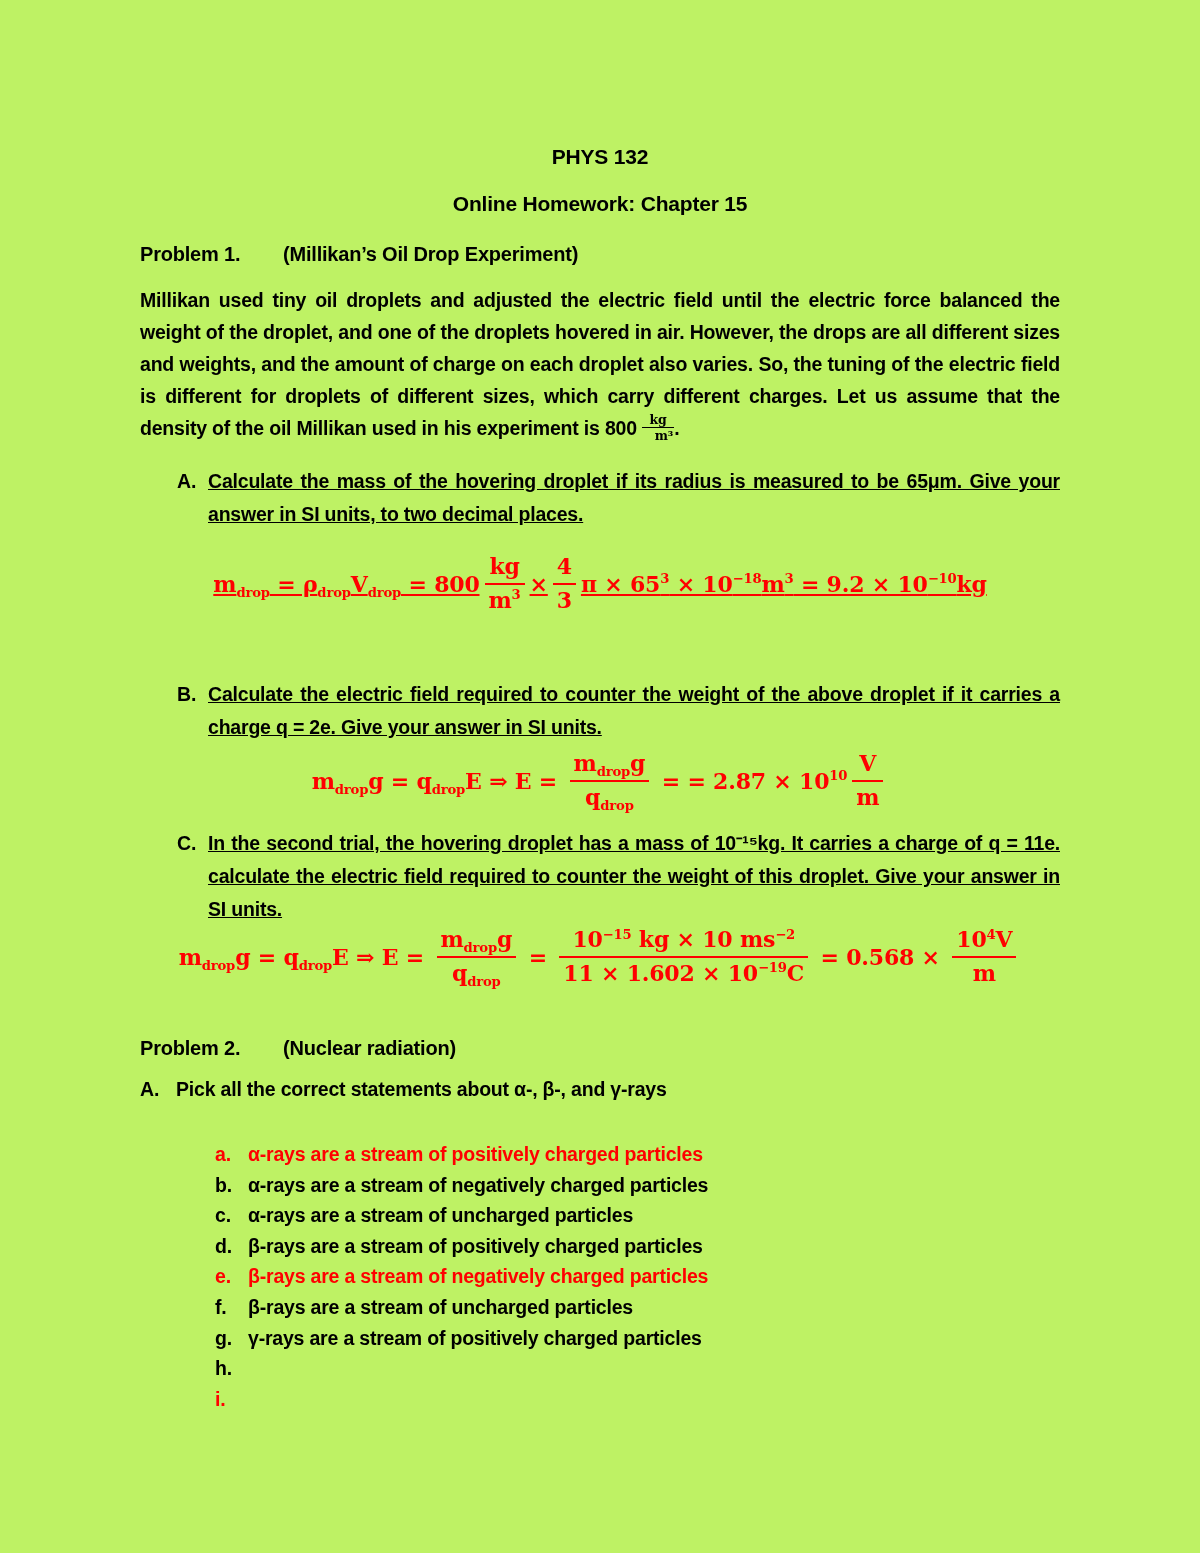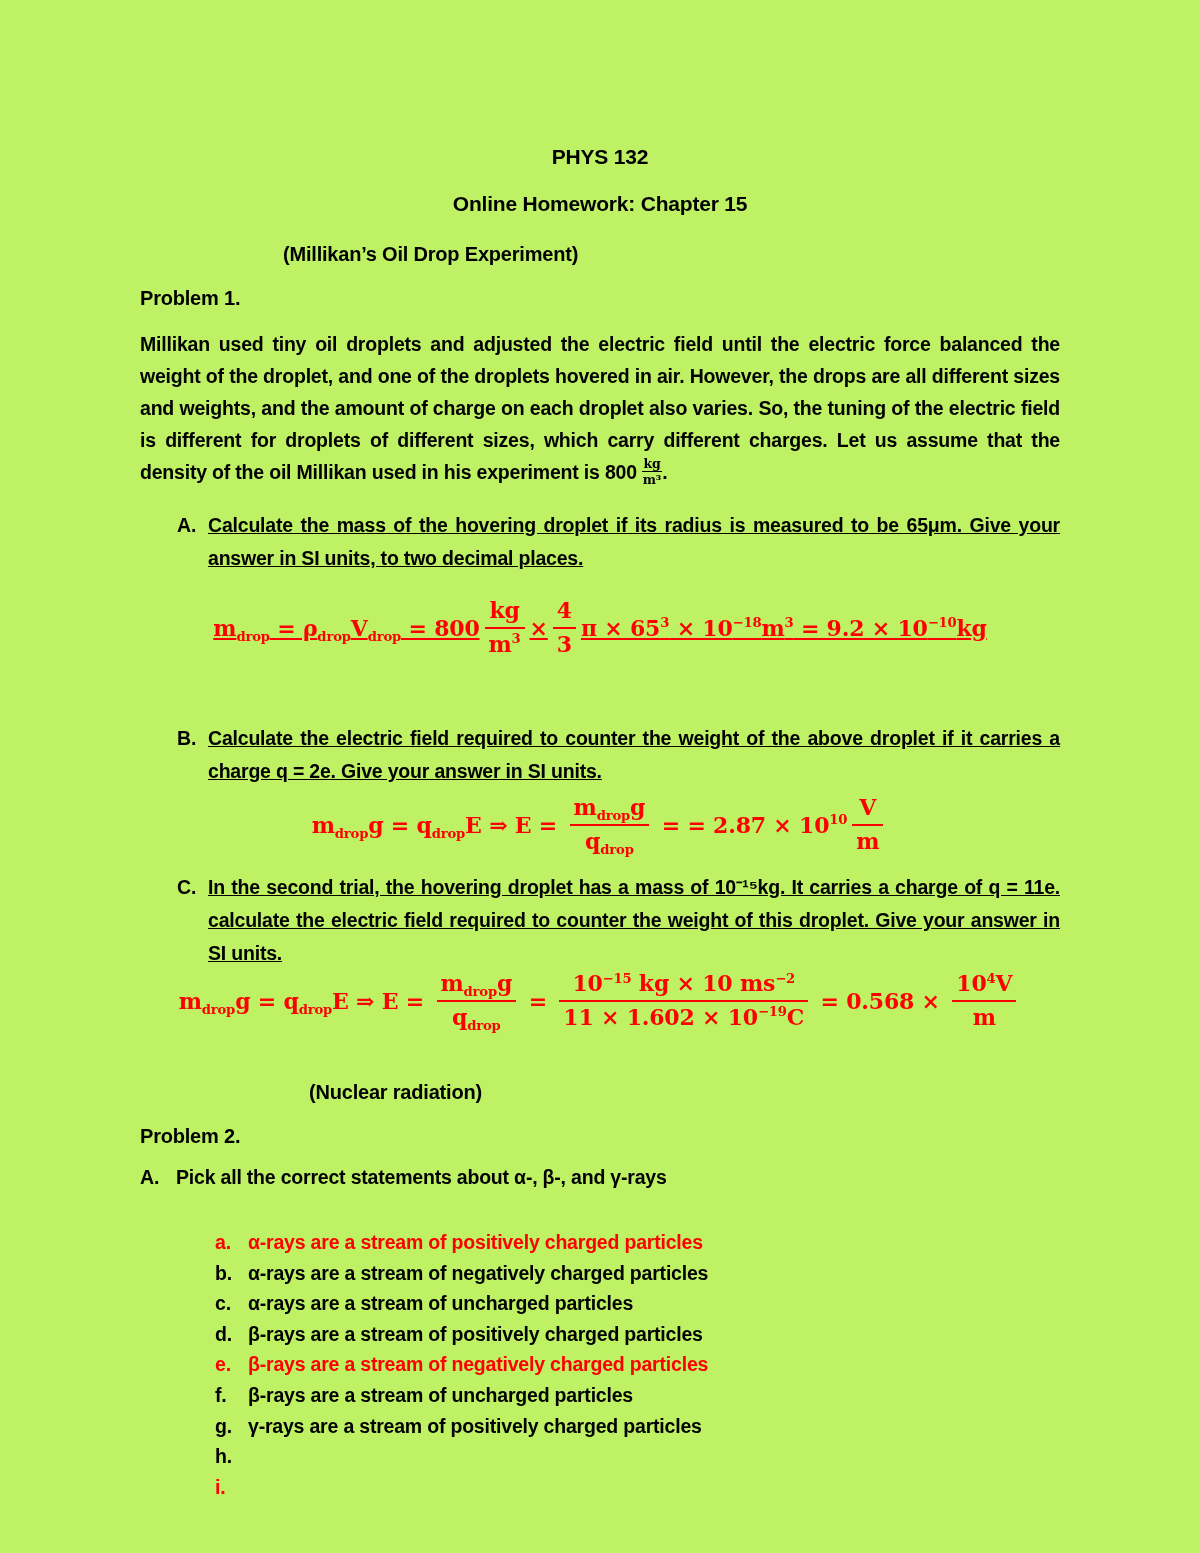--- a/index.html
+++ b/index.html
@@ -8,29 +8,29 @@
   .page {
     position:relative; width:1200px; height:1553px; margin:0 auto;
     background:#bef264; padding:145px 140px 0 140px; overflow:hidden;
     font-family:"Liberation Sans", sans-serif; font-weight:700;
     color:var(--text); font-size:19.5px; letter-spacing:-0.2px;
   }
   .doc-title, .doc-subtitle { text-align:center; font-size:21px; }
   .doc-title { margin-bottom:23px; }
   .doc-subtitle { margin-bottom:27px;text-align:center; }
   .prob-head { display:flex; font-size:20px; margin-bottom:18px; }
-  .prob-label { width:143px; flex-shrink:0;margin-top:44px; }
+  .prob-label { width:143px; flex-shrink:0; }
   .intro { text-align:justify; line-height:32px; margin-bottom:20px; }
   .ifrac {
     display:inline-flex; flex-direction:column; vertical-align:middle;
     text-align:center; font-family:"DejaVu Serif", serif; font-size:12.5px;
     line-height:1.1; margin-left:5px; position:relative; top:-2px;
   }
   .ifrac .num { border-bottom:1.5px solid currentColor; padding:0 1px 1px; }
-  .ifrac .den { padding:1px 1px 0; }
+  .ifrac .den { padding:1px 1px 0;margin-left:12px; }
   .part { display:flex; line-height:33px; text-align:justify; }
   .part .marker { width:31px; flex-shrink:0; }
   .part-wrap { padding-left:37px; }
   .ptext { flex:1; text-align:justify;text-decoration:underline; }
   .formula {
     font-family:"DejaVu Serif", serif; font-weight:700; color:var(--highlight);
     font-size:22px; text-align:center; line-height:1.25;
   }
   .formula.fa { margin:24px 0 62px;text-decoration:underline; }
   .formula.fb { margin:8px 0 14px; }
@@ -39,21 +39,21 @@
     vertical-align:baseline; position:relative; font-size:60%; line-height:0;
   }
   .formula sub { top:0.38em; }
   .formula sup { top:-0.62em; }
   .frac {
     display:inline-flex; flex-direction:column; vertical-align:middle;
     text-align:center; margin:0 5px; position:relative; top:-2px;
   }
   .frac .num { display:block; border-bottom:2.5px solid currentColor; padding:0 4px 2px; }
   .frac .den { display:block; padding:2px 4px 0; }
-  .p2-head { margin-top:46px;gap:26px; }
+  .p2-head { margin-top:46px; }
   .p2-partA { display:flex; margin-bottom:38px; }
   .p2-partA .marker { width:36px; flex-shrink:0; }
   .options { padding-left:75px; }
   .option { display:flex; line-height:30.6px; }
   .option .omarker { width:33px; flex-shrink:0; }
   .red { color:var(--highlight); }
 </style>
 </head>
 <body>
 

